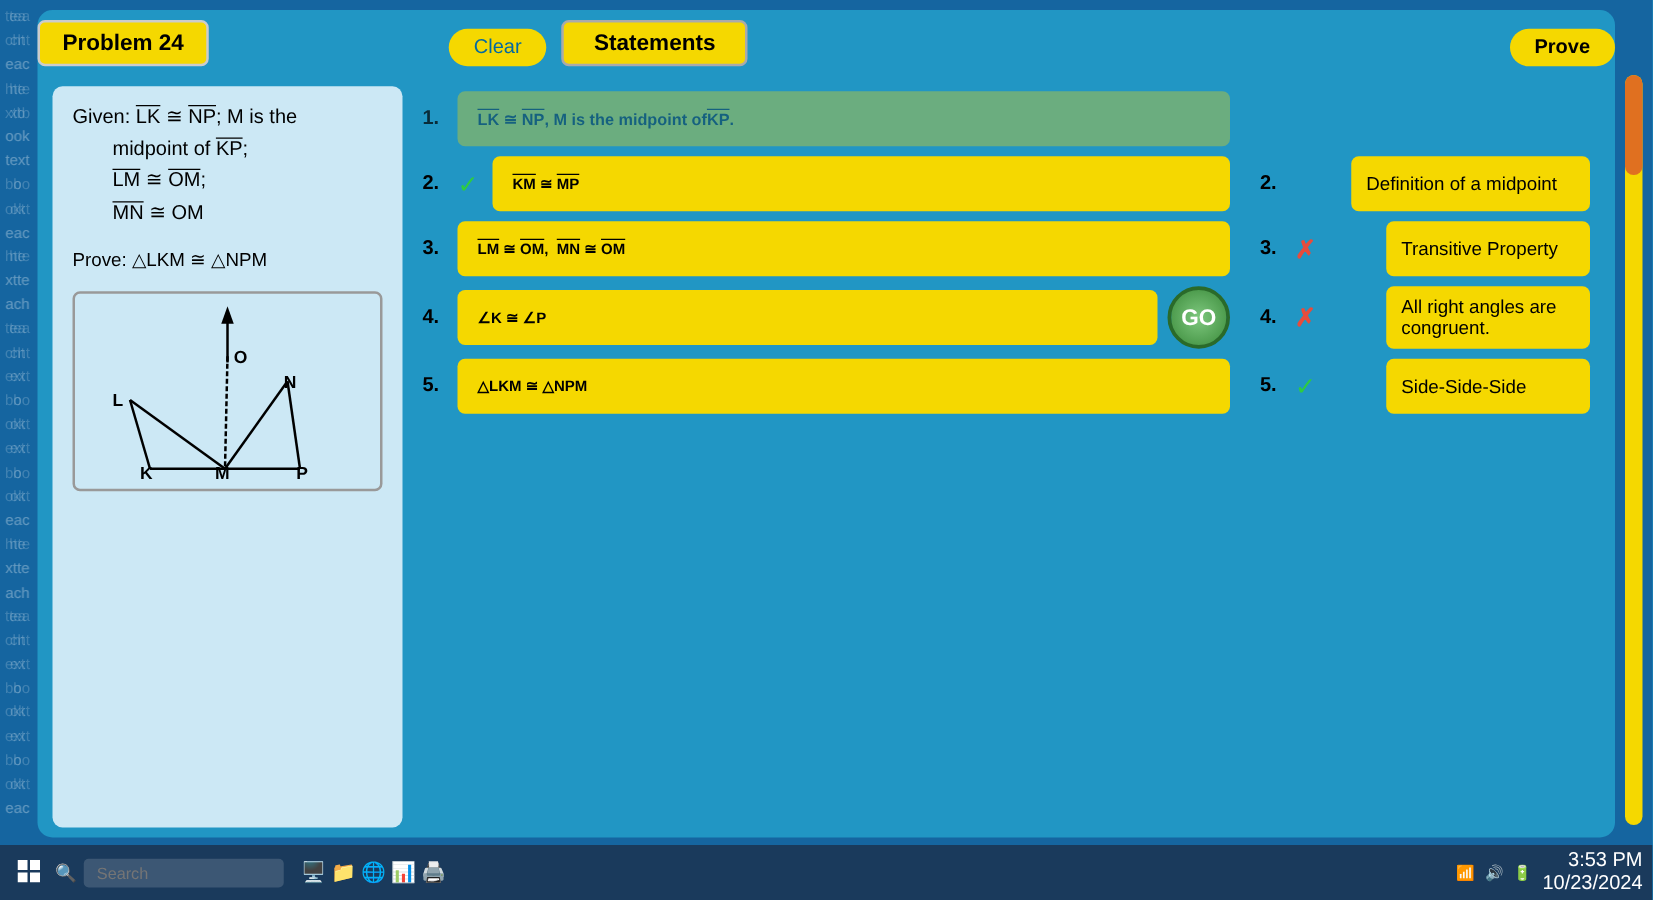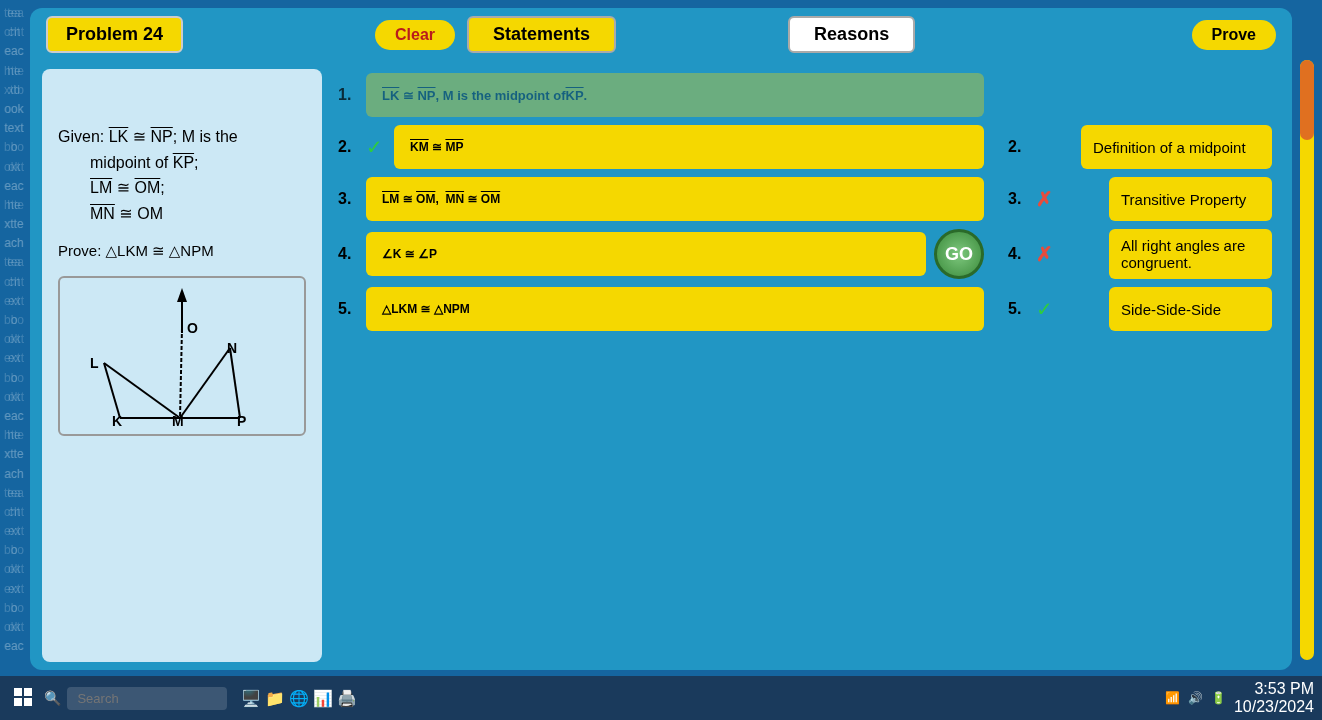--- a/index.html
+++ b/index.html
@@ -35,40 +35,40 @@
       background: #2196c4;
       border-radius: 12px;
       z-index: 1;
       display: flex;
       flex-direction: column;
     }
 
     
     .top-bar {
       display: flex;
-      align-items: center;
-      padding: 8px 16px;
+      align-items: flex-end;
+      padding: 8px 0;
       gap: 12px;
       position: relative;
     }
 
     .problem-badge {
       background: #f5d800;
       color: #000;
       font-weight: bold;
       font-size: 18px;
       padding: 6px 18px;
       border-radius: 6px;
       border: 2px solid #ccc;
     }
 
     .clear-btn {
       background: #f5d800;
-      color: #b91c1c;
-      font-weight: bold;
+      color: #0369a1;
+      font-weight: normal;
       font-size: 16px;
       padding: 6px 20px;
       border-radius: 20px;
       border: none;
       cursor: pointer;
       margin-left: 180px;
     }
 
     .statements-tab {
       background: #f5d800;
@@ -119,21 +119,20 @@
       gap: 8px;
       background: #cce8f5;
       border-radius: 8px;
       padding: 12px 16px;
       color: #000;
       font-size: 16px;
     }
 
     .given-text {
       line-height: 1.6;
-      margin-top: 43px;
     }
 
     .given-text .overline {
       text-decoration: overline;
     }
 
     .prove-text {
       margin-top: 8px;
       font-size: 15px;
     }
@@ -331,21 +330,20 @@
 <div class="watermark" style="position:absolute;right:0;top:0;width:28px;height:660px;z-index:1;text-align:right;">
   teachteachtextbooktextbookteachtextteachteachtextbooktextbookteachtextteachteachtextbooktextbookteachtext
 </div>
 
 <div class="main-container">
 
   <div class="top-bar">
     <div class="problem-badge">Problem 24</div>
     <button class="clear-btn">Clear</button>
     <div class="statements-tab">Statements</div>
-    <div class="reasons-tab">Reasons</div>
     <button class="exit-btn">Prove</button>
   </div>
 
   <div class="content-area">
 
     <div class="left-panel">
       <div class="given-text">
         <div>
           Given: <span class="overline">LK</span> ≅ <span class="overline">NP</span>; M is the
         </div>

